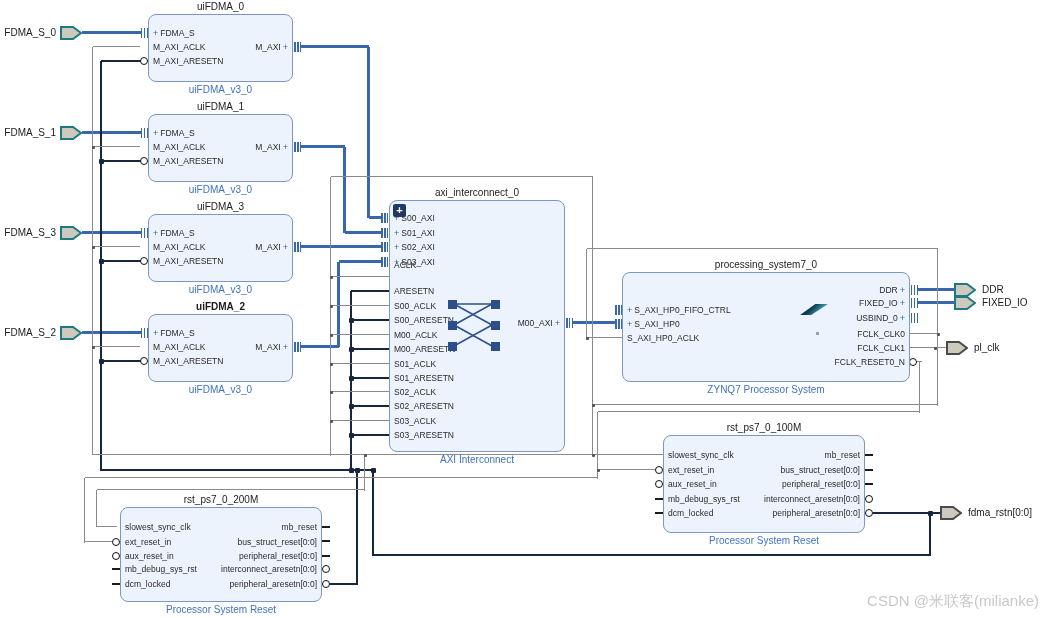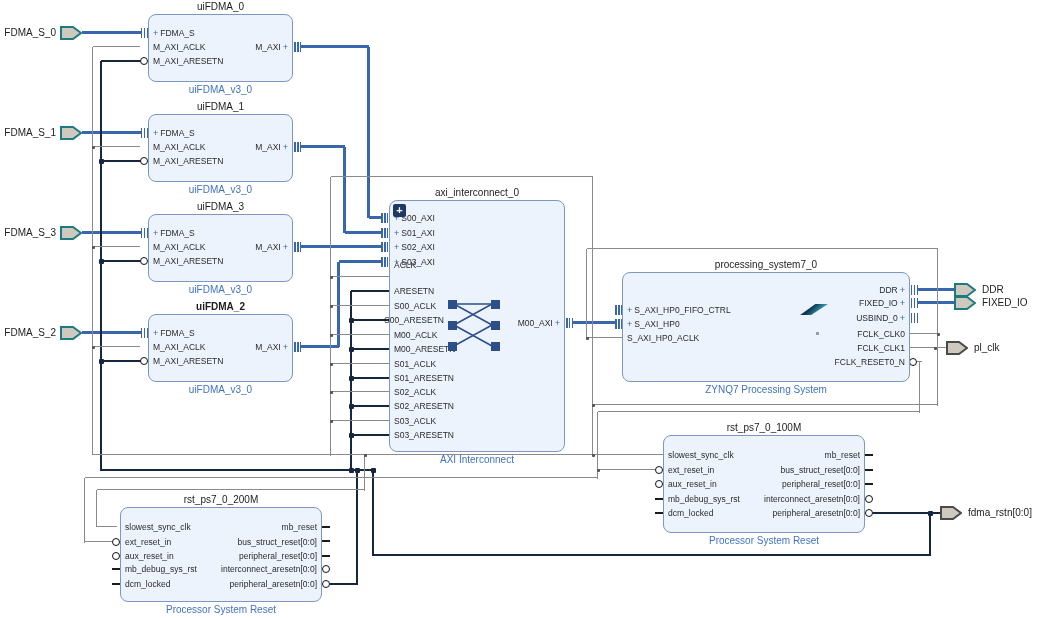--- a/index.html
+++ b/index.html
@@ -28,20 +28,21 @@
   .zynq{position:absolute;font-size:30px;font-weight:bold;color:#94a0ac;letter-spacing:1px;}
   .swoosh{position:absolute;width:28px;height:11px;background:linear-gradient(135deg,#0e3a52 40%,#3fa9bf 75%);
           clip-path:polygon(0 100%,55% 0,100% 0,40% 100%);}
   .zdot{position:absolute;width:3px;height:3px;background:#94a0ac;}
   .wm{position:absolute;font-size:15px;color:#c9c9c9;white-space:nowrap;}
 </style>
 </head>
 <body>
 
 <div id="canvas">
+  <div class="wm" style="right:8px;top:592px;">CSDN @米联客(milianke)</div>
 <div class="wh c-b" style="left: 82px; top: 31px; width: 59px; height: 3px;"></div>
     <div class="wh c-b" style="left: 82px; top: 131px; width: 59px; height: 3px;"></div>
     <div class="wh c-b" style="left: 82px; top: 231px; width: 59px; height: 3px;"></div>
     <div class="wh c-b" style="left: 82px; top: 331px; width: 59px; height: 3px;"></div>
     <div class="wh c-b" style="left: 300px; top: 45px; width: 69px; height: 3px;"></div>
     <div class="wv c-b" style="left: 367px; top: 47px; width: 3px; height: 171px;"></div>
     <div class="wh c-b" style="left: 369px; top: 216px; width: 12px; height: 3px;"></div>
     <div class="wh c-b" style="left: 300px; top: 145px; width: 45px; height: 3px;"></div>
     <div class="wv c-b" style="left: 343px; top: 147px; width: 3px; height: 86px;"></div>
     <div class="wh c-b" style="left: 345px; top: 231px; width: 36px; height: 3px;"></div>
@@ -206,33 +207,33 @@
     <div class="block" style="left: 389px; top: 200px; width: 176px; height: 252px;"></div>
     <div class="btitle" style="left: 477px; top: 187px;">axi_interconnect_0</div>
     <div class="bsub" style="left: 477px; top: 454px; text-align: right;">AXI Interconnect</div>
     <div class="prow" style="left: 394px; top: 213px;"><span class="plus">+</span><span>S00_AXI</span></div>
     <div class="prow" style="left: 394px; top: 228px;"><span class="plus">+</span><span>S01_AXI</span></div>
     <div class="prow" style="left: 394px; top: 242px;"><span class="plus">+</span><span>S02_AXI</span></div>
     <div class="prow" style="left: 394px; top: 257px;"><span class="plus">+</span><span>S03_AXI</span></div>
     <div class="prow" style="left: 394px; top: 260px;"><span>ACLK</span></div>
     <div class="prow" style="left: 394px; top: 286px;"><span>ARESETN</span></div>
     <div class="prow" style="left: 394px; top: 301px;"><span>S00_ACLK</span></div>
-    <div class="prow" style="left: 384px; top: 315px; text-align: right;"><span>S00_ARESETN</span></div>
+    <div class="prow" style="left: 394px; top: 315px; text-align: right;"><span>S00_ARESETN</span></div>
     <div class="prow" style="left: 394px; top: 330px;"><span>M00_ACLK</span></div>
     <div class="prow" style="left: 394px; top: 344px;"><span>M00_ARESETN</span></div>
     <div class="prow" style="left: 394px; top: 359px;"><span>S01_ACLK</span></div>
     <div class="prow" style="left: 394px; top: 373px;"><span>S01_ARESETN</span></div>
     <div class="prow" style="left: 394px; top: 387px;"><span>S02_ACLK</span></div>
     <div class="prow" style="left: 394px; top: 401px;"><span>S02_ARESETN</span></div>
     <div class="prow" style="left: 394px; top: 416px;"><span>S03_ACLK</span></div>
     <div class="prow" style="left: 394px; top: 430px;"><span>S03_ARESETN</span></div>
     <div class="prow r" style="right: 487px; top: 318px;"><span>M00_AXI</span><span class="plus">+</span></div>
     <div class="block" style="left: 622px; top: 272px; width: 288px; height: 110px;"></div>
     <div class="btitle" style="left: 766px; top: 259px;">processing_system7_0</div>
-    <div class="bsub" style="left: 766px; top: 384px;">ZYNQ7 Processing System</div>
+    <div class="bsub" style="left: 766px; top: 384px;">ZYNQ7 Processor System</div>
     <div class="prow" style="left: 627px; top: 305px;"><span class="plus">+</span><span>S_AXI_HP0_FIFO_CTRL</span></div>
     <div class="prow" style="left: 627px; top: 319px;"><span class="plus">+</span><span>S_AXI_HP0</span></div>
     <div class="prow" style="left: 627px; top: 333px;"><span>S_AXI_HP0_ACLK</span></div>
     <div class="prow r" style="right: 142px; top: 285px;"><span>DDR</span><span class="plus">+</span></div>
     <div class="prow r" style="right: 142px; top: 298px;"><span>FIXED_IO</span><span class="plus">+</span></div>
     <div class="prow r" style="right: 142px; top: 313px;"><span>USBIND_0</span><span class="plus">+</span></div>
     <div class="prow r" style="right: 142px; top: 329px;"><span>FCLK_CLK0</span></div>
     <div class="prow r" style="right: 142px; top: 343px;"><span>FCLK_CLK1</span></div>
     <div class="prow r" style="right: 142px; top: 357px;"><span>FCLK_RESET0_N</span></div>
     <div class="block" style="left: 663px; top: 435px; width: 202px; height: 98px;"></div>

